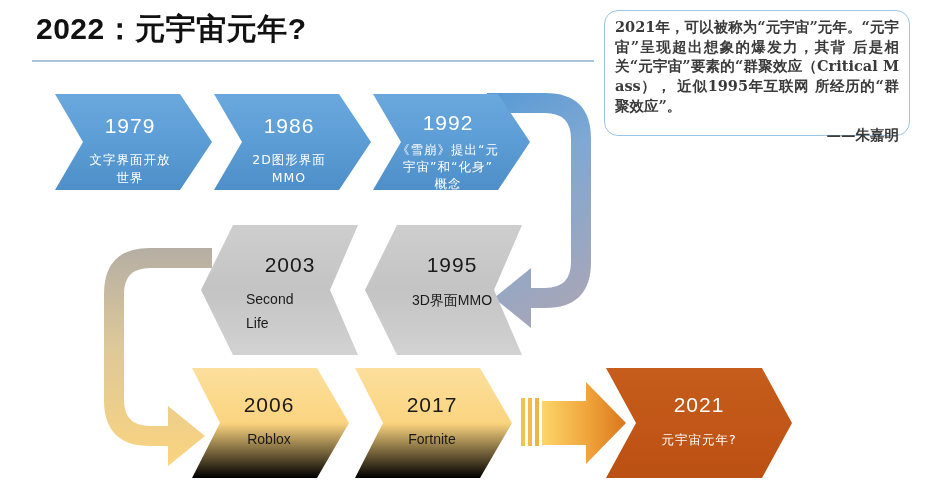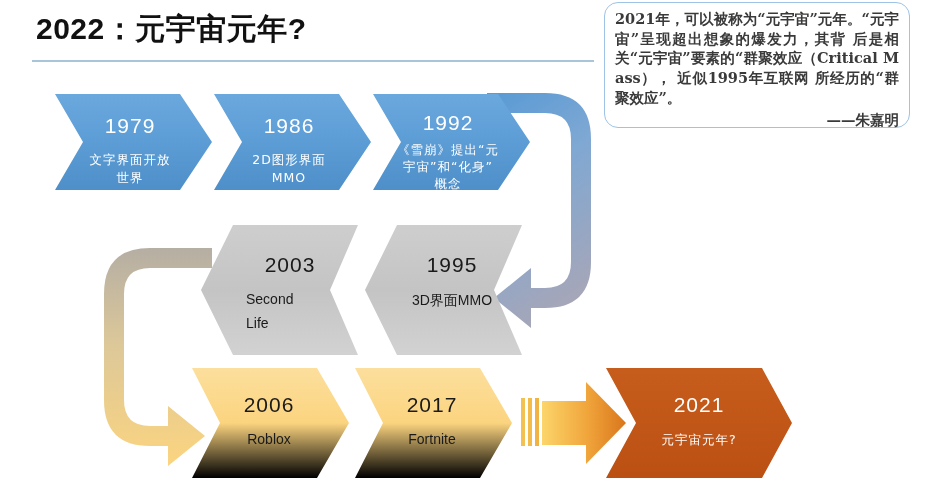--- a/index.html
+++ b/index.html
@@ -43,40 +43,40 @@
     top: 60px;
     width: 562px;
     height: 2px;
     background: #a8c5da;
   }
 
   
   #quote-box {
     position: absolute;
     left: 604px;
-    top: 2px;
+    top: 10px;
     width: 306px;
     height: 126px;
     border: 1.6px solid #9dc3e6;
     border-radius: 14px;
     background: #ffffff;
     box-sizing: border-box;
     padding: 6px 10px 4px 10px;
   }
   #quote-text {
     font-family: "DejaVu Serif", "Liberation Serif", serif;
     font-size: 14.5px;
     line-height: 1.36;
     color: #3a3a3a;
     font-weight: bold;
     text-align: justify;
     word-break: break-all;
   }
   #quote-author {
-    margin-top: 3px;
+    margin-top: 10px;
     font-family: "DejaVu Serif", "Liberation Serif", serif;
     font-size: 14.5px;
     font-weight: bold;
     color: #3a3a3a;
     text-align: right;
   }
 
   
   #diagram {
     position: absolute;

